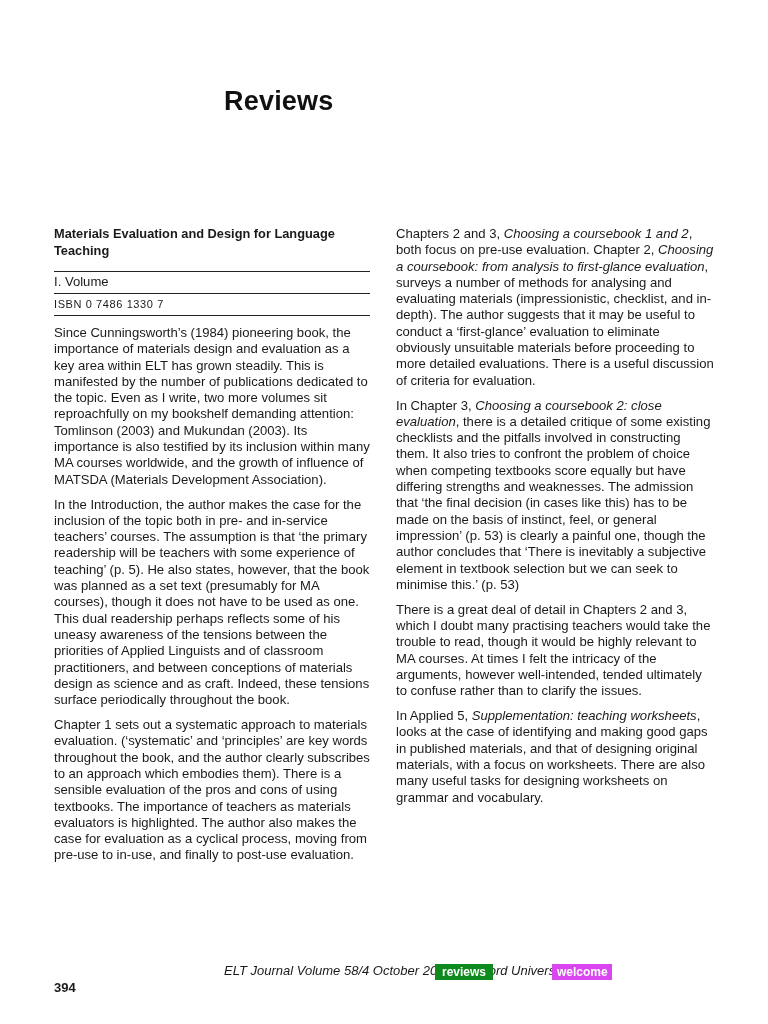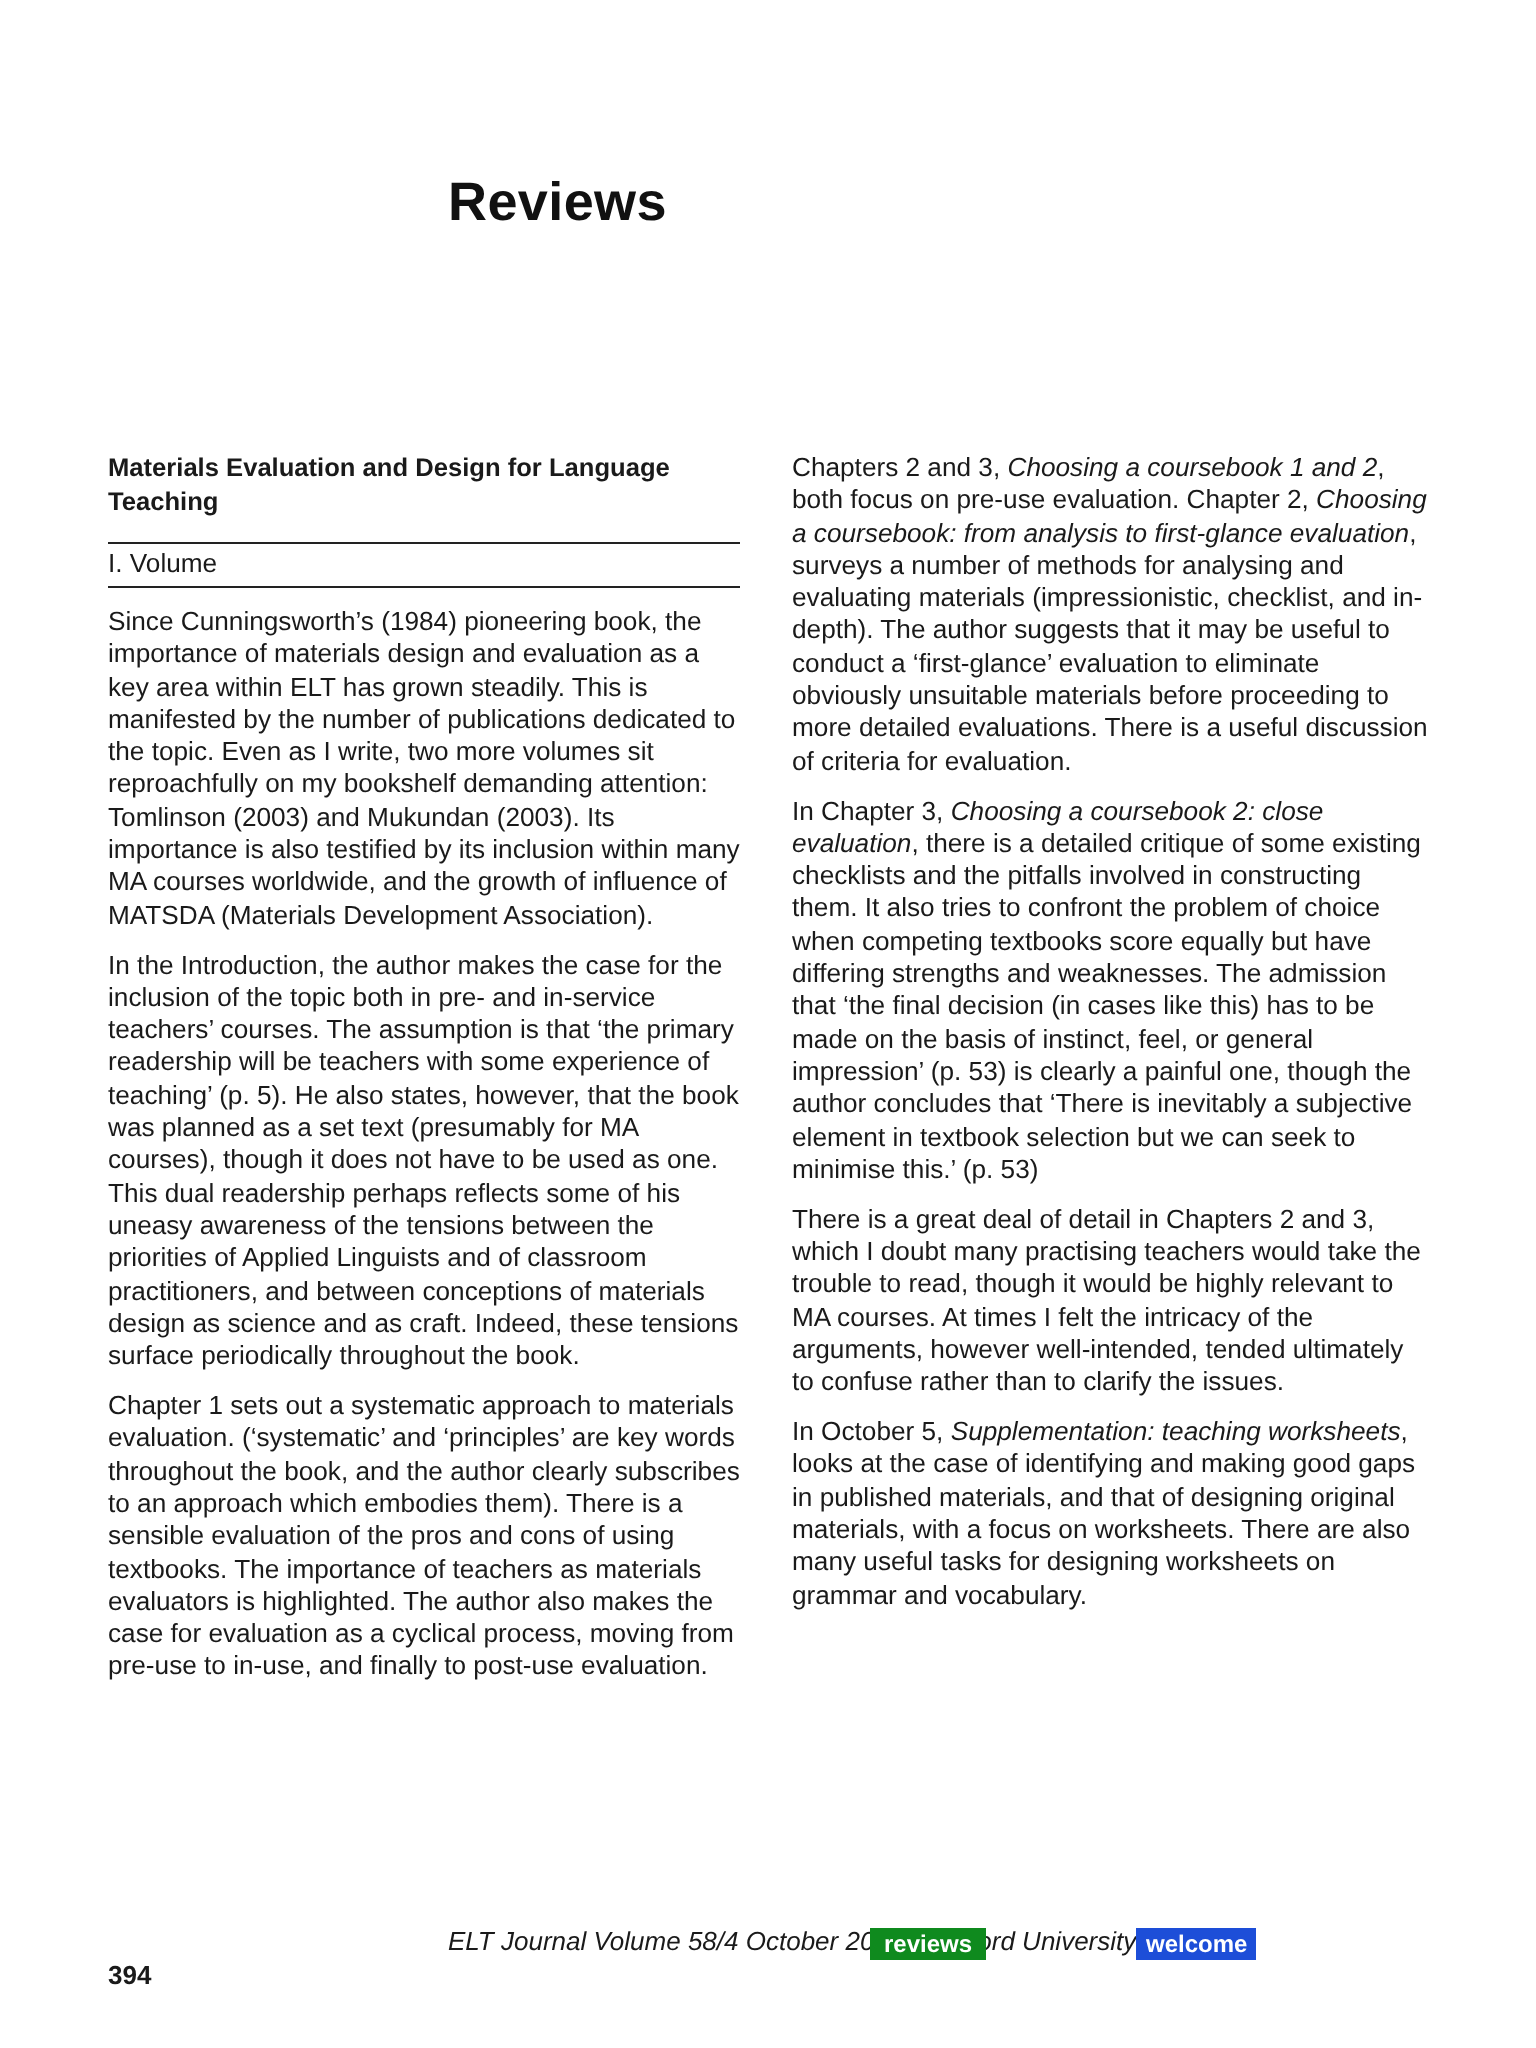--- a/index.html
+++ b/index.html
@@ -80,41 +80,42 @@
       top: 964px;
       height: 16px;
       line-height: 16px;
       padding: 0 5px;
       font-size: 12px;
       font-weight: bold;
       color: #ffffff;
       font-family: "Liberation Sans", sans-serif;
     }
     .badge-reviews { left: 435px; background: #0f8a1e; width: 48px; text-align: center; }
-    .badge-welcome { left: 568px; background: #1d4ed8; width: 50px; text-align: center; }
+    .badge-welcome { left: 552px; background: #d946ef; width: 50px; text-align: center; }
   </style>
 </head>
 <body>
 
 <h1 class="page-title">Reviews</h1>
 
 <div class="col col-left">
   <div class="meta-block">
     <div class="book-title">Materials Evaluation and Design for Language Teaching</div>
     <div class="meta-row">I. Volume</div>
+    <div class="meta-row isbn">ISBN 0 7486 1330 7</div>
   </div>
   <p>Since Cunningsworth’s (1984) pioneering book, the importance of materials design and evaluation as a key area within ELT has grown steadily. This is manifested by the number of publications dedicated to the topic. Even as I write, two more volumes sit reproachfully on my bookshelf demanding attention: Tomlinson (2003) and Mukundan (2003). Its importance is also testified by its inclusion within many MA courses worldwide, and the growth of influence of MATSDA (Materials Development Association).</p>
   <p>In the Introduction, the author makes the case for the inclusion of the topic both in pre- and in-service teachers’ courses. The assumption is that ‘the primary readership will be teachers with some experience of teaching’ (p. 5). He also states, however, that the book was planned as a set text (presumably for MA courses), though it does not have to be used as one. This dual readership perhaps reflects some of his uneasy awareness of the tensions between the priorities of Applied Linguists and of classroom practitioners, and between conceptions of materials design as science and as craft. Indeed, these tensions surface periodically throughout the book.</p>
   <p>Chapter 1 sets out a systematic approach to materials evaluation. (‘systematic’ and ‘principles’ are key words throughout the book, and the author clearly subscribes to an approach which embodies them). There is a sensible evaluation of the pros and cons of using textbooks. The importance of teachers as materials evaluators is highlighted. The author also makes the case for evaluation as a cyclical process, moving from pre-use to in-use, and finally to post-use evaluation.</p>
 </div>
 
 <div class="col col-right">
   <p><span>Chapters 2 and 3, </span><i>Choosing a coursebook 1 and 2</i><span>, both focus on pre-use evaluation. Chapter 2, </span><i>Choosing a coursebook: from analysis to first-glance evaluation</i><span>, surveys a number of methods for analysing and evaluating materials (impressionistic, checklist, and in-depth). The author suggests that it may be useful to conduct a ‘first-glance’ evaluation to eliminate obviously unsuitable materials before proceeding to more detailed evaluations. There is a useful discussion of criteria for evaluation.</span></p>
   <p><span>In Chapter 3, </span><i>Choosing a coursebook 2: close evaluation</i><span>, there is a detailed critique of some existing checklists and the pitfalls involved in constructing them. It also tries to confront the problem of choice when competing textbooks score equally but have differing strengths and weaknesses. The admission that ‘the final decision (in cases like this) has to be made on the basis of instinct, feel, or general impression’ (p. 53) is clearly a painful one, though the author concludes that ‘There is inevitably a subjective element in textbook selection but we can seek to minimise this.’ (p. 53)</span></p>
   <p>There is a great deal of detail in Chapters 2 and 3, which I doubt many practising teachers would take the trouble to read, though it would be highly relevant to MA courses. At times I felt the intricacy of the arguments, however well-intended, tended ultimately to confuse rather than to clarify the issues.</p>
-  <p><span>In October 5, </span><i>Supplementation: teaching worksheets</i><span>, looks at the case of identifying and making good gaps in published materials, and that of designing original materials, with a focus on worksheets. There are also many useful tasks for designing worksheets on grammar and vocabulary.</span></p>
+  <p><span>In Applied 5, </span><i>Supplementation: teaching worksheets</i><span>, looks at the case of identifying and making good gaps in published materials, and that of designing original materials, with a focus on worksheets. There are also many useful tasks for designing worksheets on grammar and vocabulary.</span></p>
 </div>
 
 <div class="footer-page">394</div>
 <div class="footer-journal">ELT Journal Volume 58/4 October 2004 © Oxford University Press</div>
 
 <div class="badge badge-reviews">reviews</div>
 <div class="badge badge-welcome">welcome</div>
 
 </body></html>

